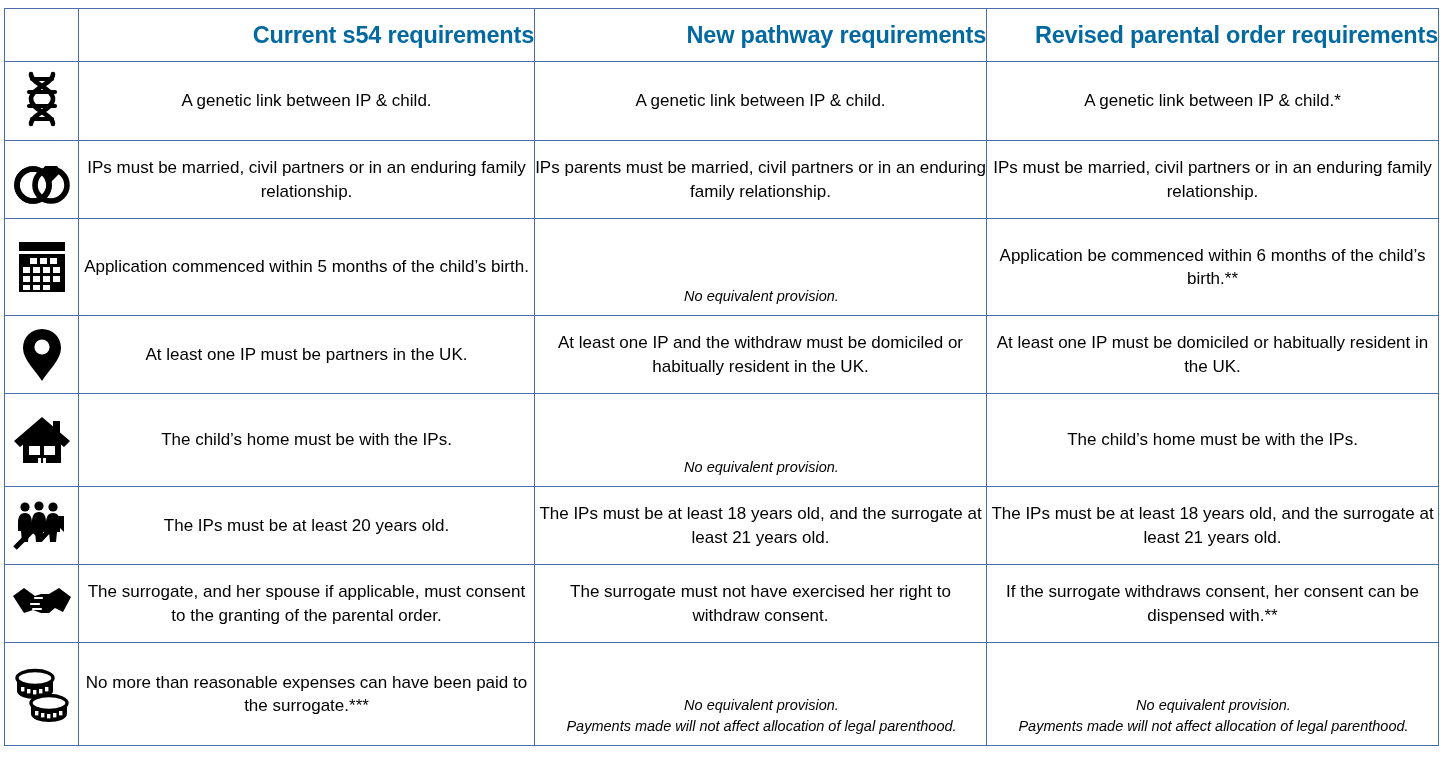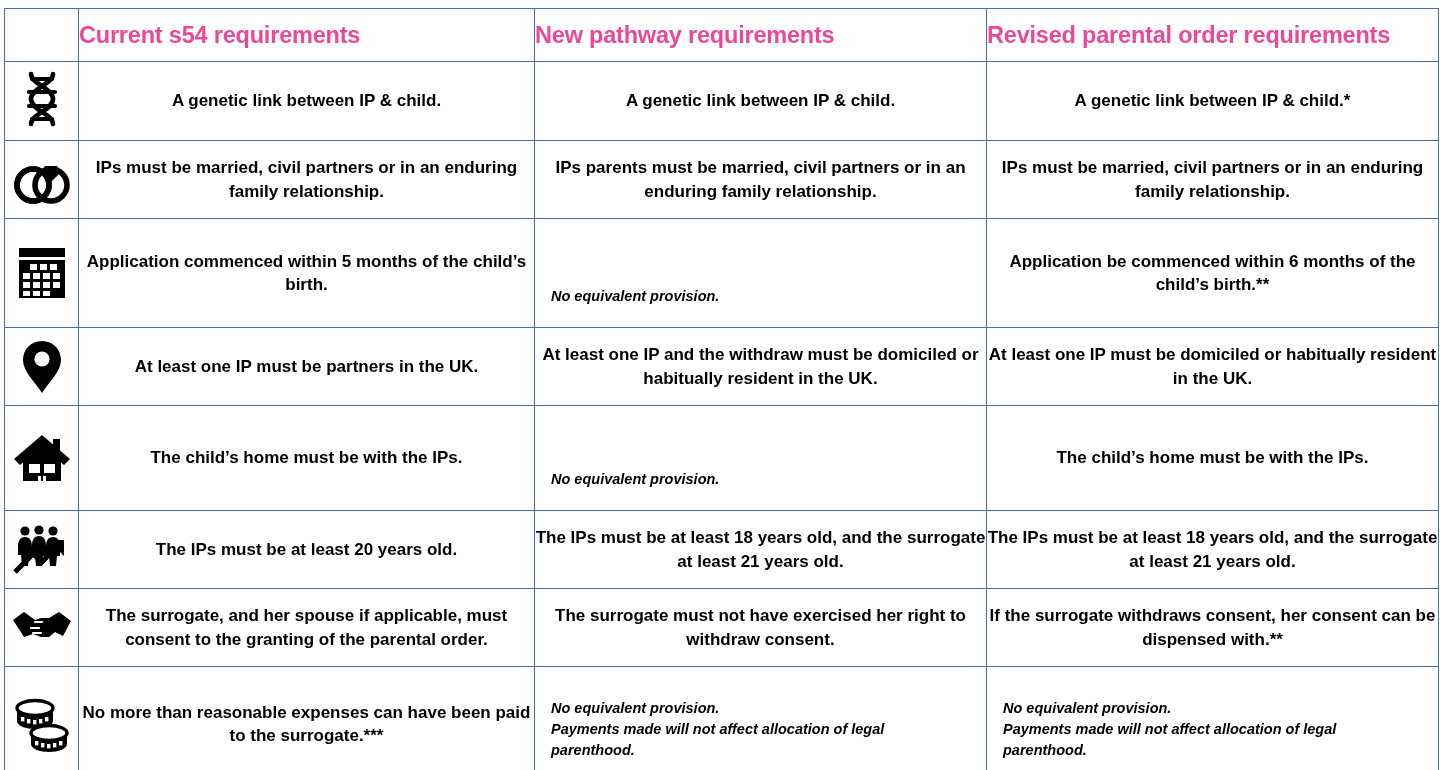--- a/index.html
+++ b/index.html
@@ -44,24 +44,24 @@
   
   .hdr-blank {
     border-left: 1.5px solid #4a6daa;
     border-top: 1.5px solid #4a6daa;
     border-right: 1.5px solid #4a6daa;
     border-bottom: 1.5px solid #4a6daa;
     height: 52px;
   }
   .hdr {
     height: 52px;
-    text-align: left;
+    text-align: right;
     font-size: 23.5px;
     font-weight: bold;
-    color: #ec4899;
+    color: #0369a1;
     letter-spacing: -0.2px;
     padding: 0 8px;
   }
 
   
   .icon-cell {
     text-align: center;
     vertical-align: middle;
     padding: 0;
   }
@@ -69,29 +69,28 @@
     display: block;
     margin: 0 auto;
   }
 
   
   .cell {
     text-align: center;
     font-size: 17px;
     line-height: 1.38;
     padding: 8px 16px;
-    font-weight: bold;
   }
   .cell .txt { display: block; }
 
   
   .cell.note {
-    text-align: left;
+    text-align: center;
     vertical-align: bottom;
-    padding: 8px 14px 20px 16px;
+    padding: 8px 14px 8px 16px;
   }
   .cell.note .note-line {
     display: block;
     font-style: italic;
     font-size: 14.5px;
     line-height: 1.45;
   }
 
   
   tr.r0 td { height: 78px; }

